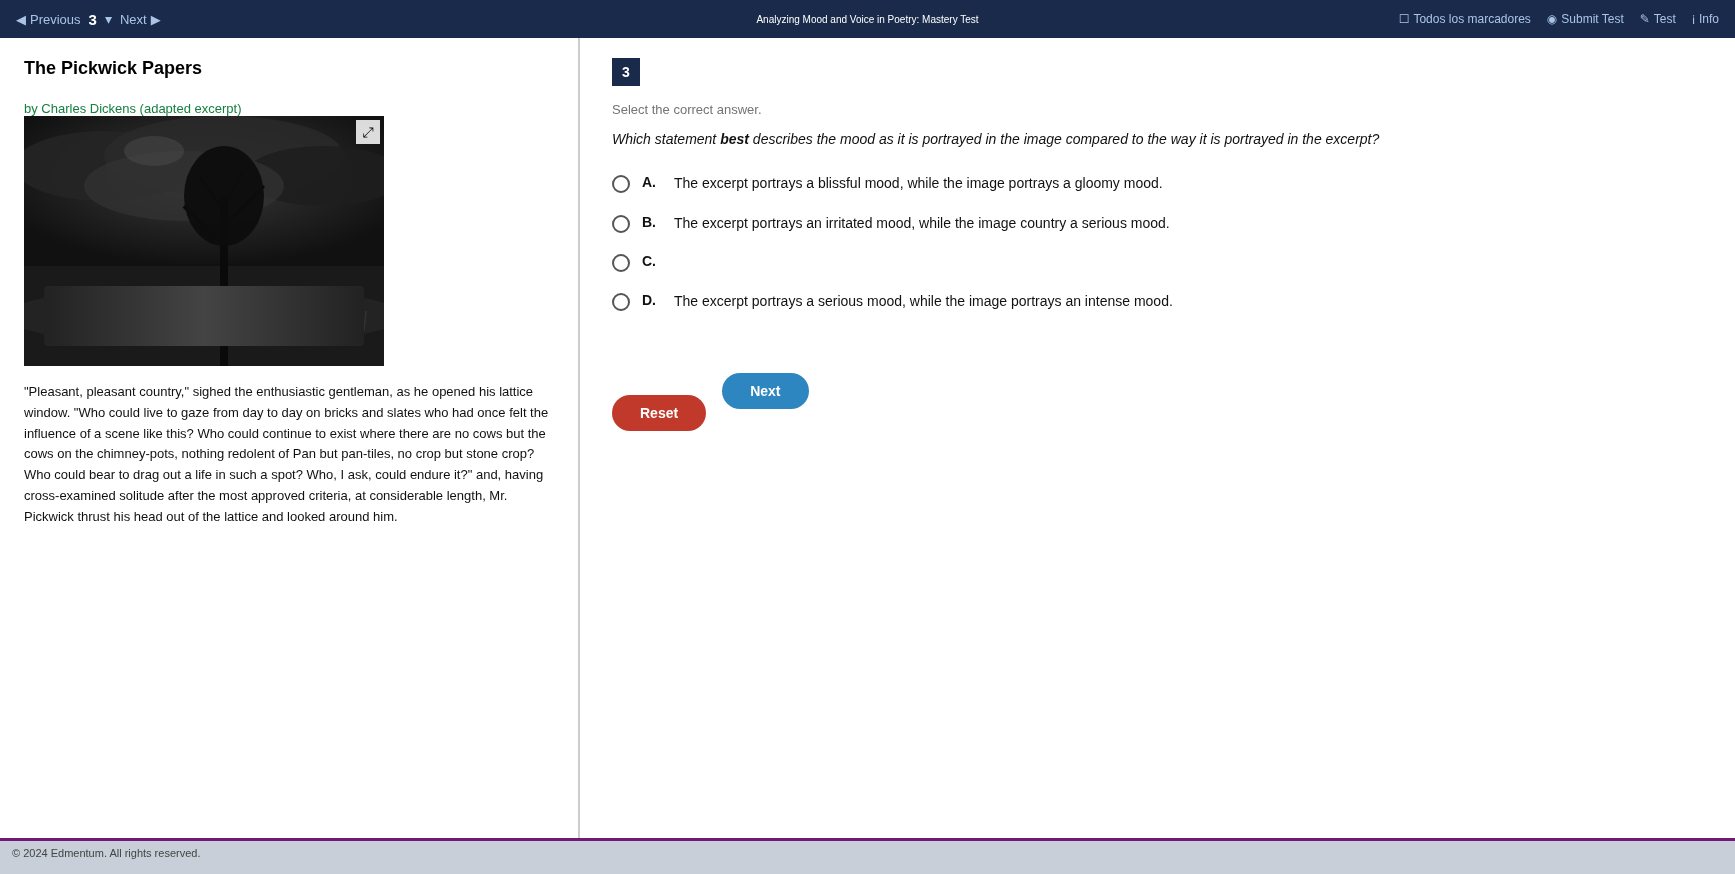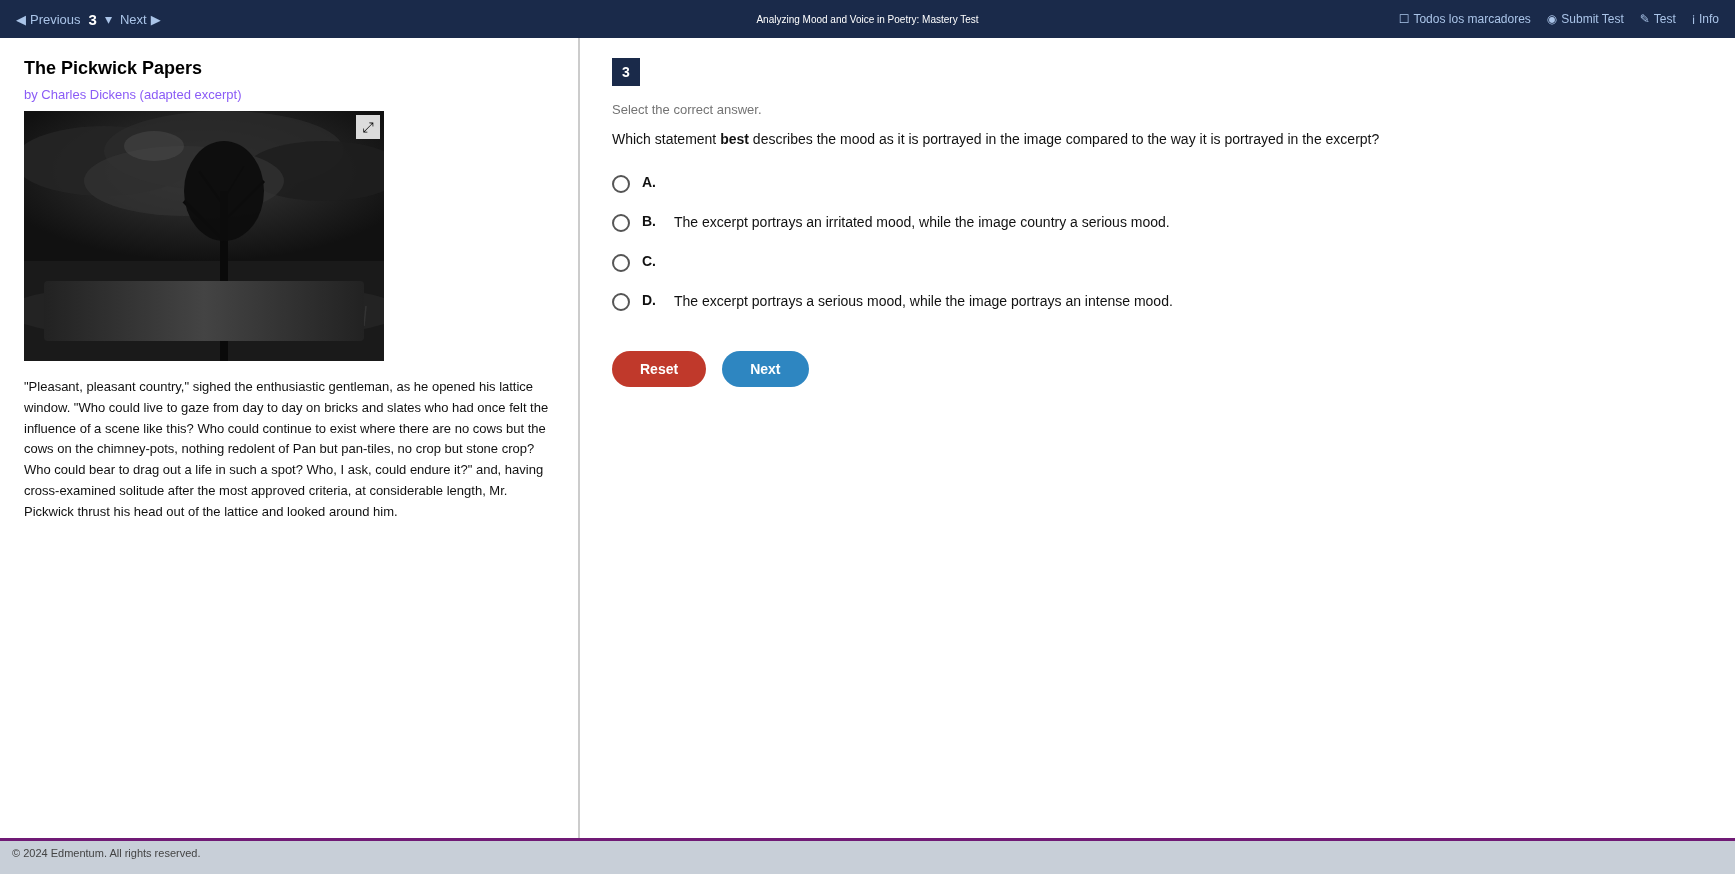--- a/index.html
+++ b/index.html
@@ -77,26 +77,26 @@
       min-width: 580px;
       padding: 20px 24px;
       border-right: 2px solid #ccc;
       overflow-y: auto;
       background: #fff;
     }
     .book-title {
       font-size: 18px;
       font-weight: bold;
       color: #000;
-      margin-bottom: 8px;
+      margin-bottom: 22px;
     }
     .book-author {
       font-size: 13px;
-      color: #8b5cf6;
-      margin-bottom: 9px;
+      color: #15803d;
+      margin-bottom: 0;
     }
     .book-image-container {
       position: relative;
       margin-bottom: 16px;
     }
     .book-image {
       width: 360px;
       height: 250px;
       background: linear-gradient(135deg, #1a1a1a 0%, #2a2a2a 20%, #3a3a3a 40%, #1a1a1a 60%, #444 80%, #222 100%);
       position: relative;
@@ -171,20 +171,21 @@
     .instruction-text {
       font-size: 13px;
       color: #737373;
       margin-bottom: 12px;
     }
     .question-text {
       font-size: 14px;
       color: #111;
       margin-bottom: 24px;
       line-height: 1.5;
+      font-style: italic;
     }
     .question-text strong { font-weight: bold; }
 
     
     .answer-choices {
       display: flex;
       flex-direction: column;
       gap: 20px;
       margin-bottom: 40px;
     }
@@ -224,20 +225,21 @@
     }
     .btn-reset {
       background: #c0392b;
       color: white;
       border: none;
       border-radius: 20px;
       padding: 10px 28px;
       font-size: 14px;
       cursor: pointer;
       font-weight: bold;
+      margin-top: 43px;
     }
     .btn-next {
       background: #2e86c1;
       color: white;
       border: none;
       border-radius: 20px;
       padding: 10px 28px;
       font-size: 14px;
       cursor: pointer;
       font-weight: bold;
@@ -355,20 +357,21 @@
 
     <p class="question-text">
       Which statement <strong>best</strong> describes the mood as it is portrayed in the image compared to the way it is portrayed in the excerpt?
     </p>
 
     <div class="answer-choices">
 
       <div class="answer-choice">
         <div class="radio-circle"></div>
         <span class="choice-label">A.</span>
+        <span class="choice-text">The excerpt portrays a blissful mood, while the image portrays a gloomy mood.</span>
       </div>
 
       <div class="answer-choice">
         <div class="radio-circle"></div>
         <span class="choice-label">B.</span>
         <span class="choice-text">The excerpt portrays an irritated mood, while the image country a serious mood.</span>
       </div>
 
       <div class="answer-choice">
         <div class="radio-circle"></div>

